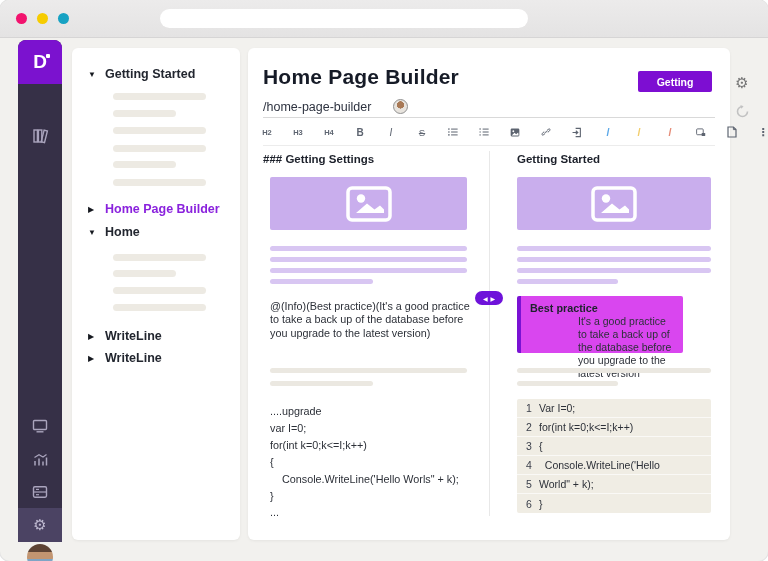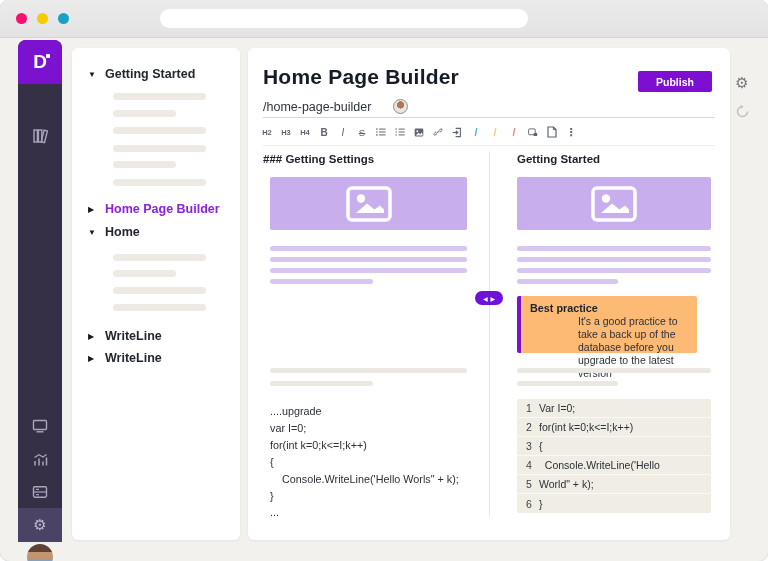--- a/index.html
+++ b/index.html
@@ -32,40 +32,40 @@
   .main{position:absolute;left:248px;top:48px;width:482px;height:492px;background:#fff;border-radius:6px;
         box-shadow:0 1px 3px rgba(0,0,0,.06);}
   .title{position:absolute;left:15px;top:17px;font-size:21px;font-weight:700;color:#161b27;letter-spacing:.2px;}
   .slugrow{position:absolute;left:15px;top:51px;display:flex;align-items:center;gap:22px;}
   .slug{font-size:12.5px;color:#2e3340;}
   .mini-avatar{width:15px;height:15px;border-radius:50%;border:1.5px solid #909090;
                background:radial-gradient(circle at 50% 38%, #a87956 0 34%, #e8e4de 36% 100%);}
   .publish{position:absolute;left:390px;top:23px;width:74px;height:21px;background:#7d0ed2;border:none;border-radius:2px;
            color:#fff;font-size:10.5px;font-weight:700;cursor:pointer;}
   .hdiv{position:absolute;left:15px;top:69px;width:452px;height:1px;background:#d9d9d9;}
-  .toolbar{position:absolute;left:14px;top:76px;height:16px;display:flex;align-items:center;gap:9px;}
+  .toolbar{position:absolute;left:14px;top:76px;height:16px;display:flex;align-items:center;gap:21px;}
   .tb{width:10px;height:14px;display:flex;align-items:center;justify-content:center;
       font-size:9px;color:#5d6470;cursor:pointer;flex:0 0 auto;}
   .tb.txt{font-size:7.5px;font-weight:700;}
   .tb.b{font-weight:700;font-size:10px;}
   .tb.i{font-style:italic;font-size:10px;}
   .tb.s{text-decoration:line-through;font-size:9.5px;}
   .tb.slash{font-size:11px;font-weight:700;}
   .tdiv{position:absolute;left:15px;top:97px;width:452px;height:1px;background:#ececec;}
   .vdiv{position:absolute;left:241px;top:103px;width:1px;height:365px;background:#e8e8e8;}
   .handle{position:absolute;left:227px;top:243px;width:28px;height:14px;border-radius:7px;background:#6e12da;
           display:flex;align-items:center;justify-content:center;gap:3px;color:#fff;font-size:6px;cursor:ew-resize;z-index:5;}
   .pane-h{position:absolute;font-size:11.5px;font-weight:700;color:#1d212b;}
   .imgblock{position:absolute;height:53px;background:#c9aeed;border-radius:2px;
             display:flex;align-items:center;justify-content:center;}
   .psk{position:absolute;height:5px;border-radius:2.5px;background:#d8c6f2;}
   .gsk{position:absolute;height:5px;border-radius:2.5px;background:#ebe8e1;}
   .ltext{position:absolute;font-size:10.8px;line-height:13.3px;color:#2c3038;}
   .lcode{position:absolute;font-size:10.8px;line-height:16.9px;color:#2c3038;white-space:pre;}
-  .callout{position:absolute;left:269px;top:248px;width:180px;height:57px;background:#fdba74;
+  .callout{position:absolute;left:269px;top:248px;width:166px;height:57px;background:#d946ef;
            border-left:4px solid #7a12d4;border-radius:2px;padding:6px 9px;}
   .callout .ct{font-size:10.8px;font-weight:700;color:#1e222c;margin-bottom:1px;}
   .callout .cb{font-size:10.5px;line-height:13px;color:#2c3038;margin-left:48px;}
   .codeblock{position:absolute;left:269px;top:351px;width:194px;height:114px;background:#f0ede4;border-radius:2px;}
   .crow{display:flex;height:19px;align-items:center;border-bottom:1px solid rgba(255,255,255,.65);}
   .crow:last-child{border-bottom:none;}
   .crow .ln{width:22px;padding-left:9px;font-size:10.5px;color:#3a3f4a;}
   .crow .cd{font-size:10.5px;color:#2c3038;white-space:pre;}
   
   .strip-ic{position:absolute;display:flex;align-items:center;justify-content:center;width:18px;height:18px;cursor:pointer;}
@@ -155,21 +155,21 @@
       <span class="lbl">WriteLine</span>
     </div>
   </div>
 
   <div class="main">
     <div class="title">Home Page Builder</div>
     <div class="slugrow">
       <span class="slug">/home-page-builder</span>
       <span class="mini-avatar"></span>
     </div>
-    <button class="publish">Publish</button>
+    <button class="publish">Getting</button>
     <div class="hdiv"></div>
 
     <div class="toolbar">
       <span class="tb txt">H2</span>
       <span class="tb txt">H3</span>
       <span class="tb txt">H4</span>
       <span class="tb b">B</span>
       <span class="tb i">I</span>
       <span class="tb s">S</span>
       <span class="tb">
@@ -253,20 +253,21 @@
       <svg width="46" height="36" viewBox="0 0 46 36">
           <rect x="2" y="2" width="42" height="32" rx="4" fill="none" stroke="#fff" stroke-width="3.5"></rect>
           <circle cx="15" cy="12.5" r="4.2" fill="#fff"></circle>
           <path d="M10 27 L21 17.5 L28.5 23.5 L34 19.5 L38 23.5 L38 27 Z" fill="#fff"></path>
         </svg>
     </div>
     <div class="psk" style="left:22px;top:198px;width:197px;"></div>
     <div class="psk" style="left:22px;top:209px;width:197px;"></div>
     <div class="psk" style="left:22px;top:220px;width:197px;"></div>
     <div class="psk" style="left:22px;top:231px;width:103px;"></div>
+    <div class="ltext" style="left:22px;top:252px;width:204px;">@(Info)(Best practice)(It's a good practice to take a back up of the database before you upgrade to the latest version)</div>
     <div class="gsk" style="left:22px;top:320px;width:197px;"></div>
     <div class="gsk" style="left:22px;top:333px;width:103px;"></div>
     <div class="lcode" style="left:22px;top:355px;"><span>....upgrade</span>
 <span>var I=0;</span>
 <span>for(int k=0;k&lt;=I;k++)</span>
 <span>{</span>
 <span>    Console.WriteLine('Hello Worls" + k);</span>
 <span>}</span>
 <span>...</span></div>
 

